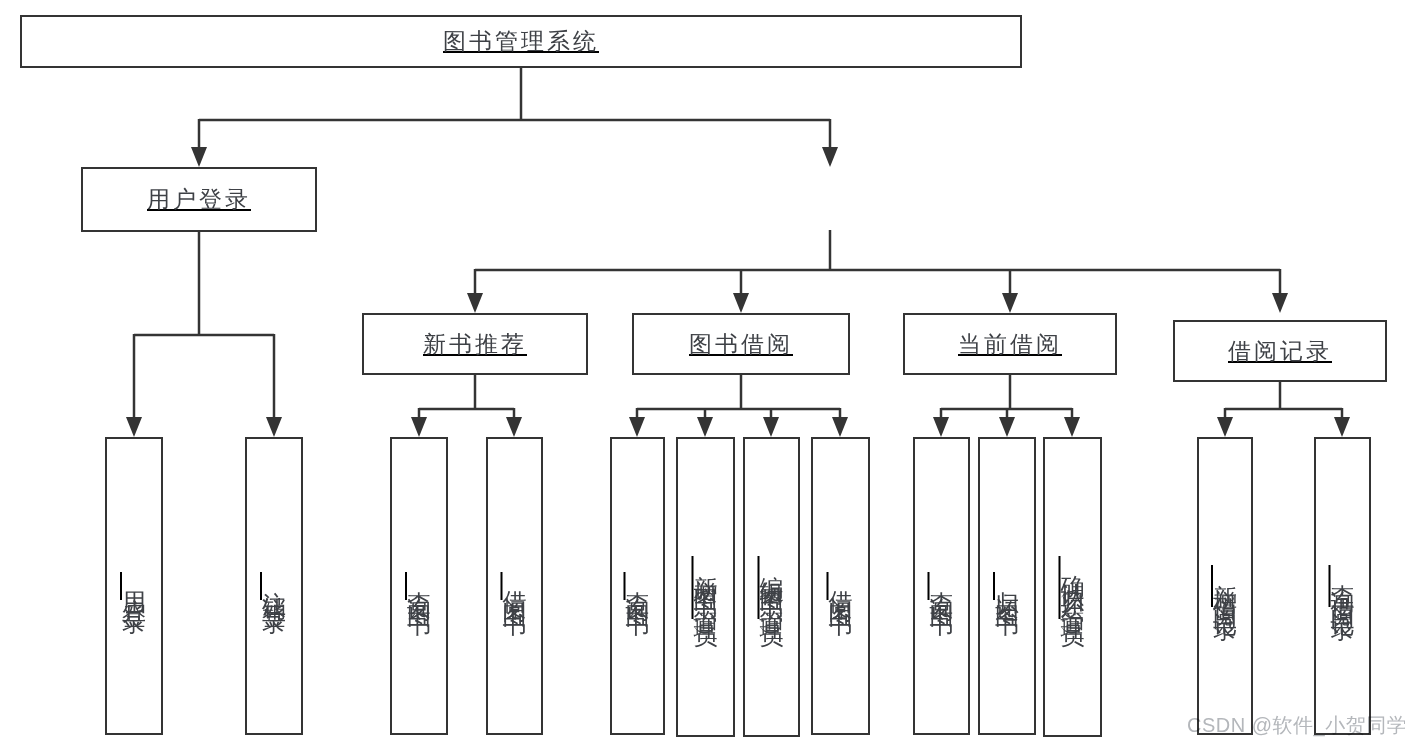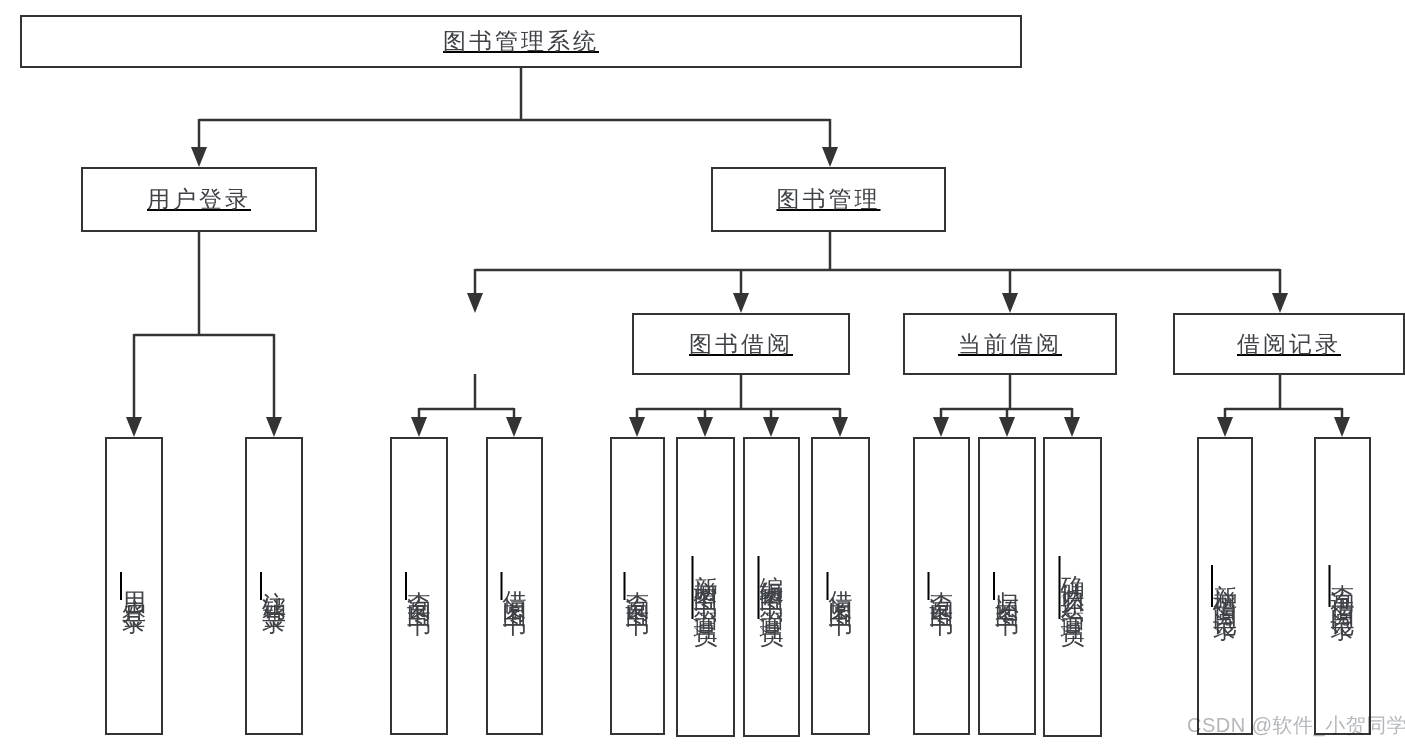--- a/index.html
+++ b/index.html
@@ -134,31 +134,31 @@
     </g>
   </svg>
 
   <div class="box" style="left:20px;top:15px;width:1002px;height:53px;">
     <span class="hlabel">图书管理系统</span>
   </div>
 
   <div class="box" style="left:81px;top:167px;width:236px;height:65px;">
     <span class="hlabel">用户登录</span>
   </div>
-  <div class="box" style="left:711px;top:167px;width:235px;height:65px;">
-    <span class="hlabel">图书管理</span>
-  </div>
-
+
+  <div class="box" style="left:362px;top:313px;width:226px;height:62px;">
+    <span class="hlabel">新书推荐</span>
+  </div>
   <div class="box" style="left:632px;top:313px;width:218px;height:62px;">
     <span class="hlabel">图书借阅</span>
   </div>
   <div class="box" style="left:903px;top:313px;width:214px;height:62px;">
     <span class="hlabel">当前借阅</span>
   </div>
-  <div class="box" style="left:1173px;top:313px;width:232px;height:62px;">
+  <div class="box" style="left:1173px;top:320px;width:214px;height:62px;">
     <span class="hlabel">借阅记录</span>
   </div>
 
   <div class="box leaf" style="left:105px;top:437px;width:58px;height:298px;">
     <span class="vlabel">用户登录</span>
   </div>
   <div class="box leaf" style="left:245px;top:437px;width:58px;height:298px;">
     <span class="vlabel">注销登录</span>
   </div>
 

